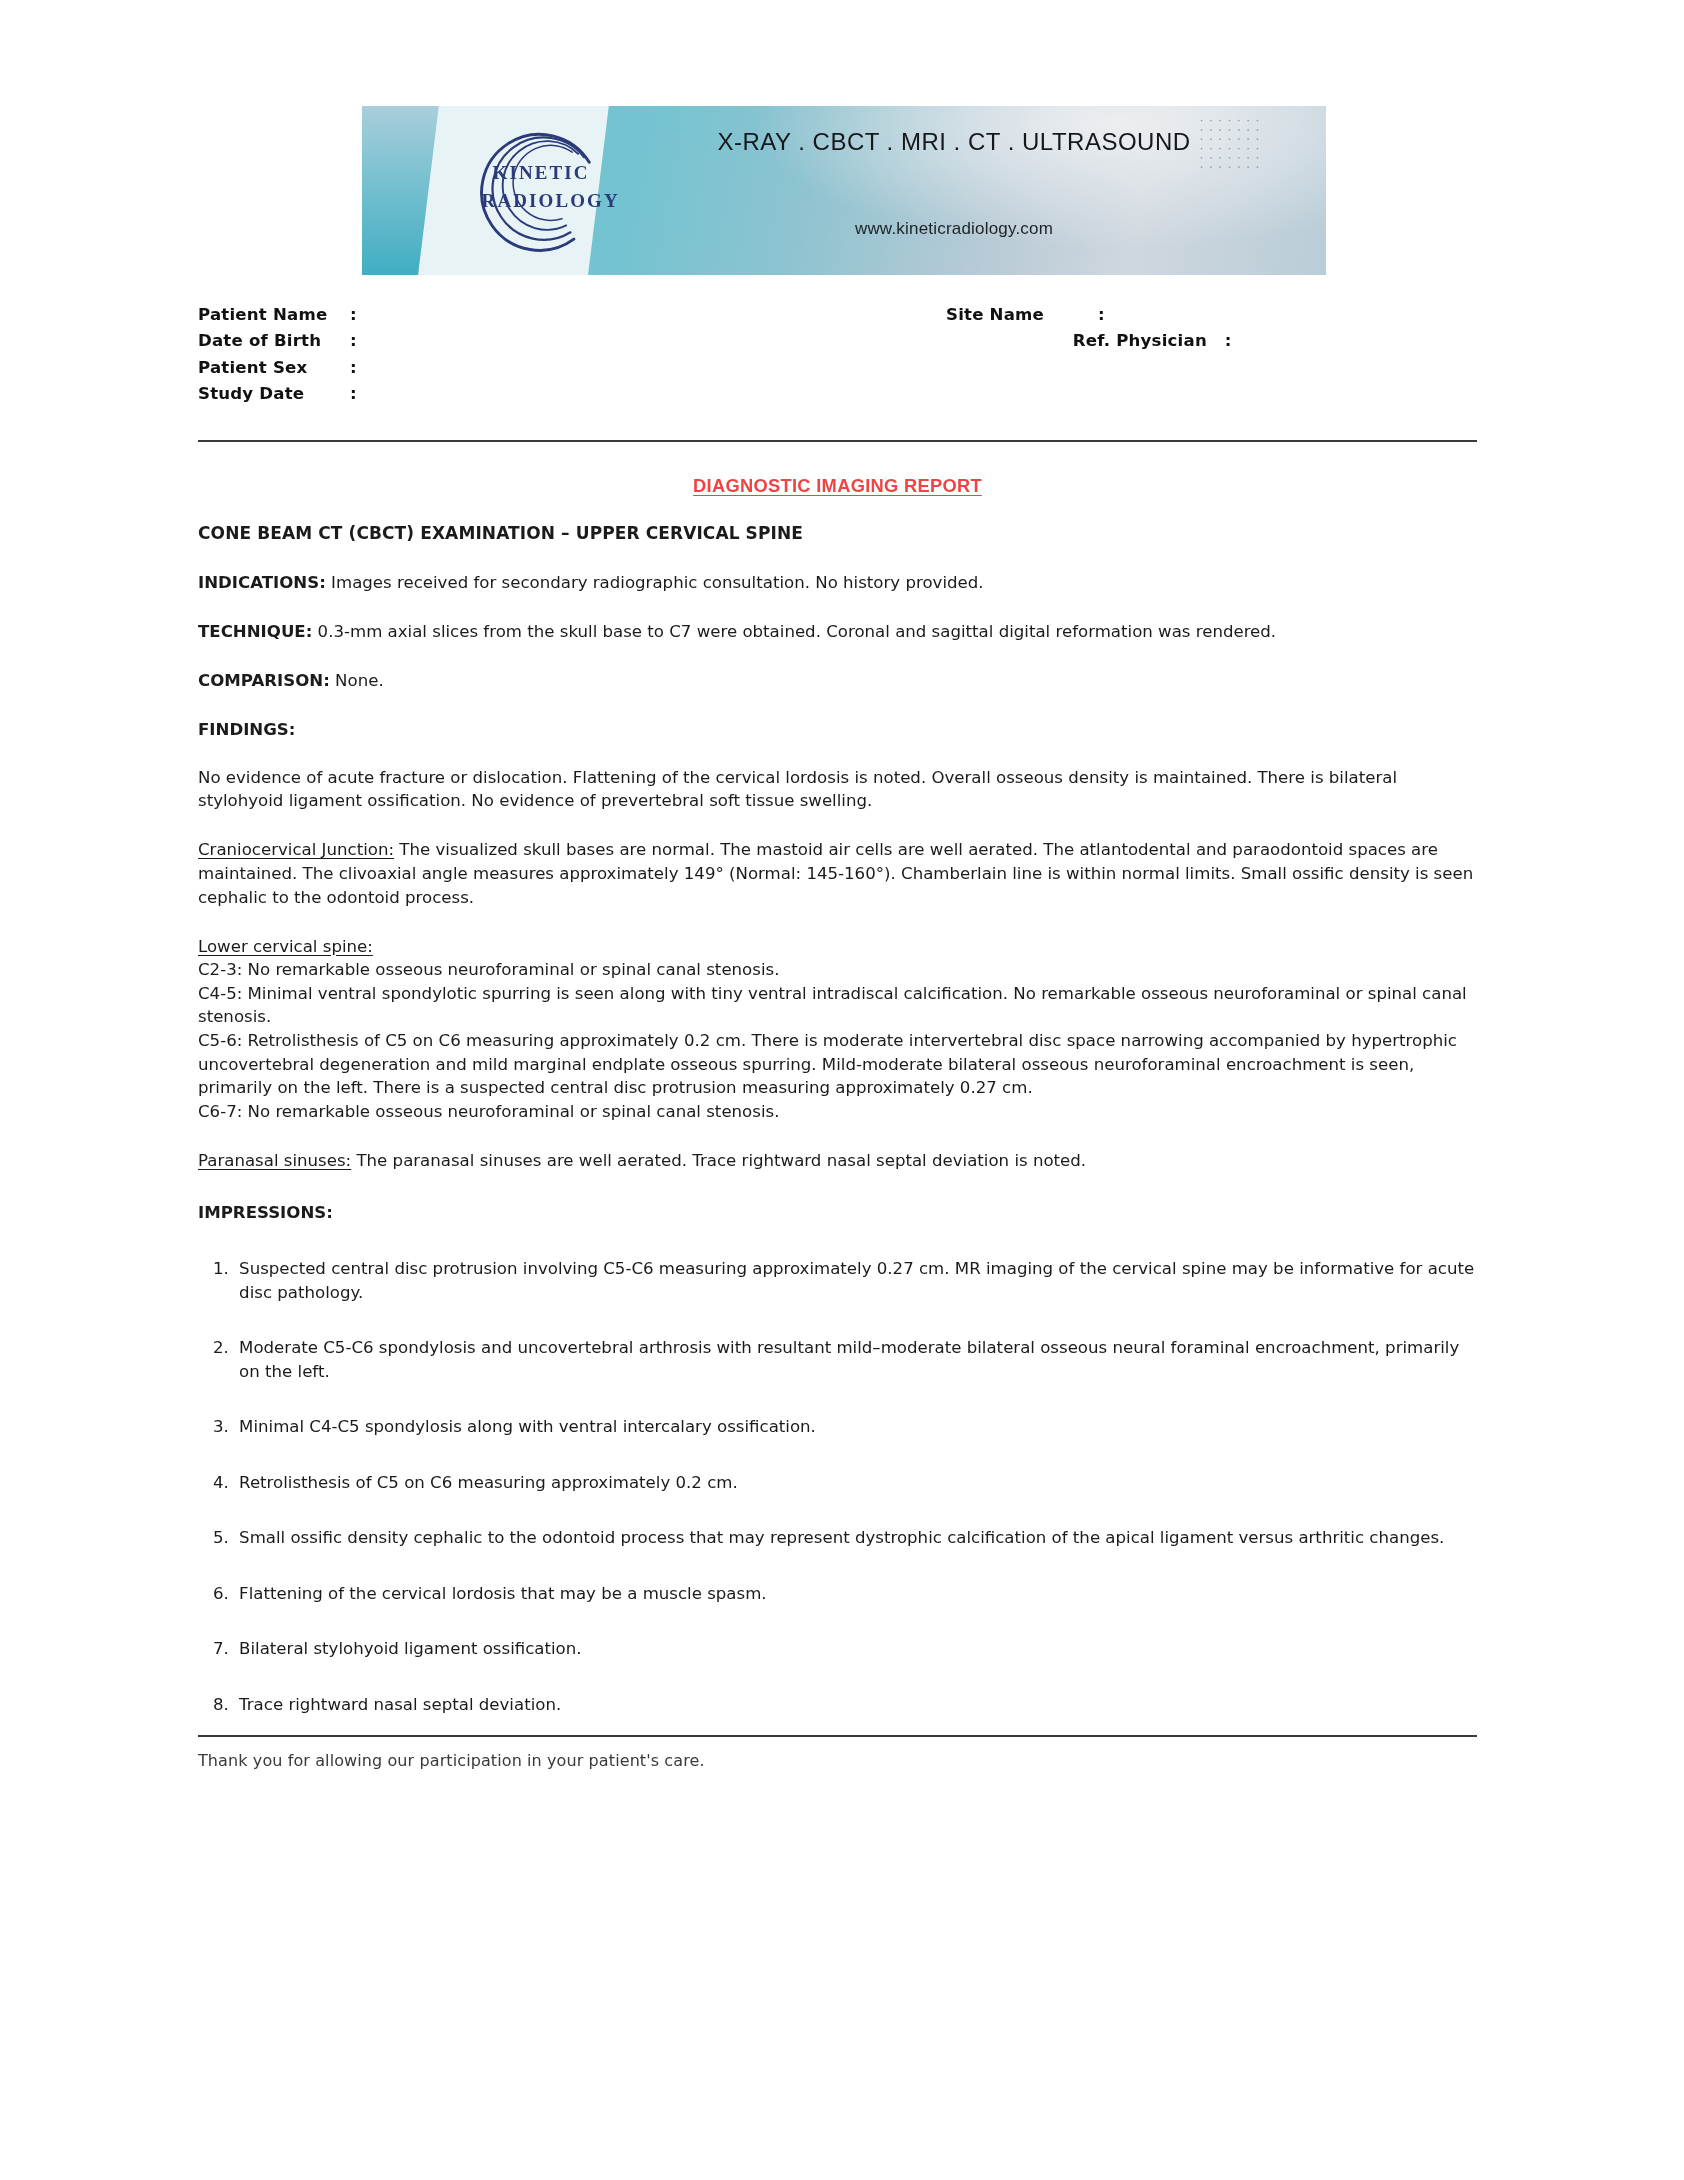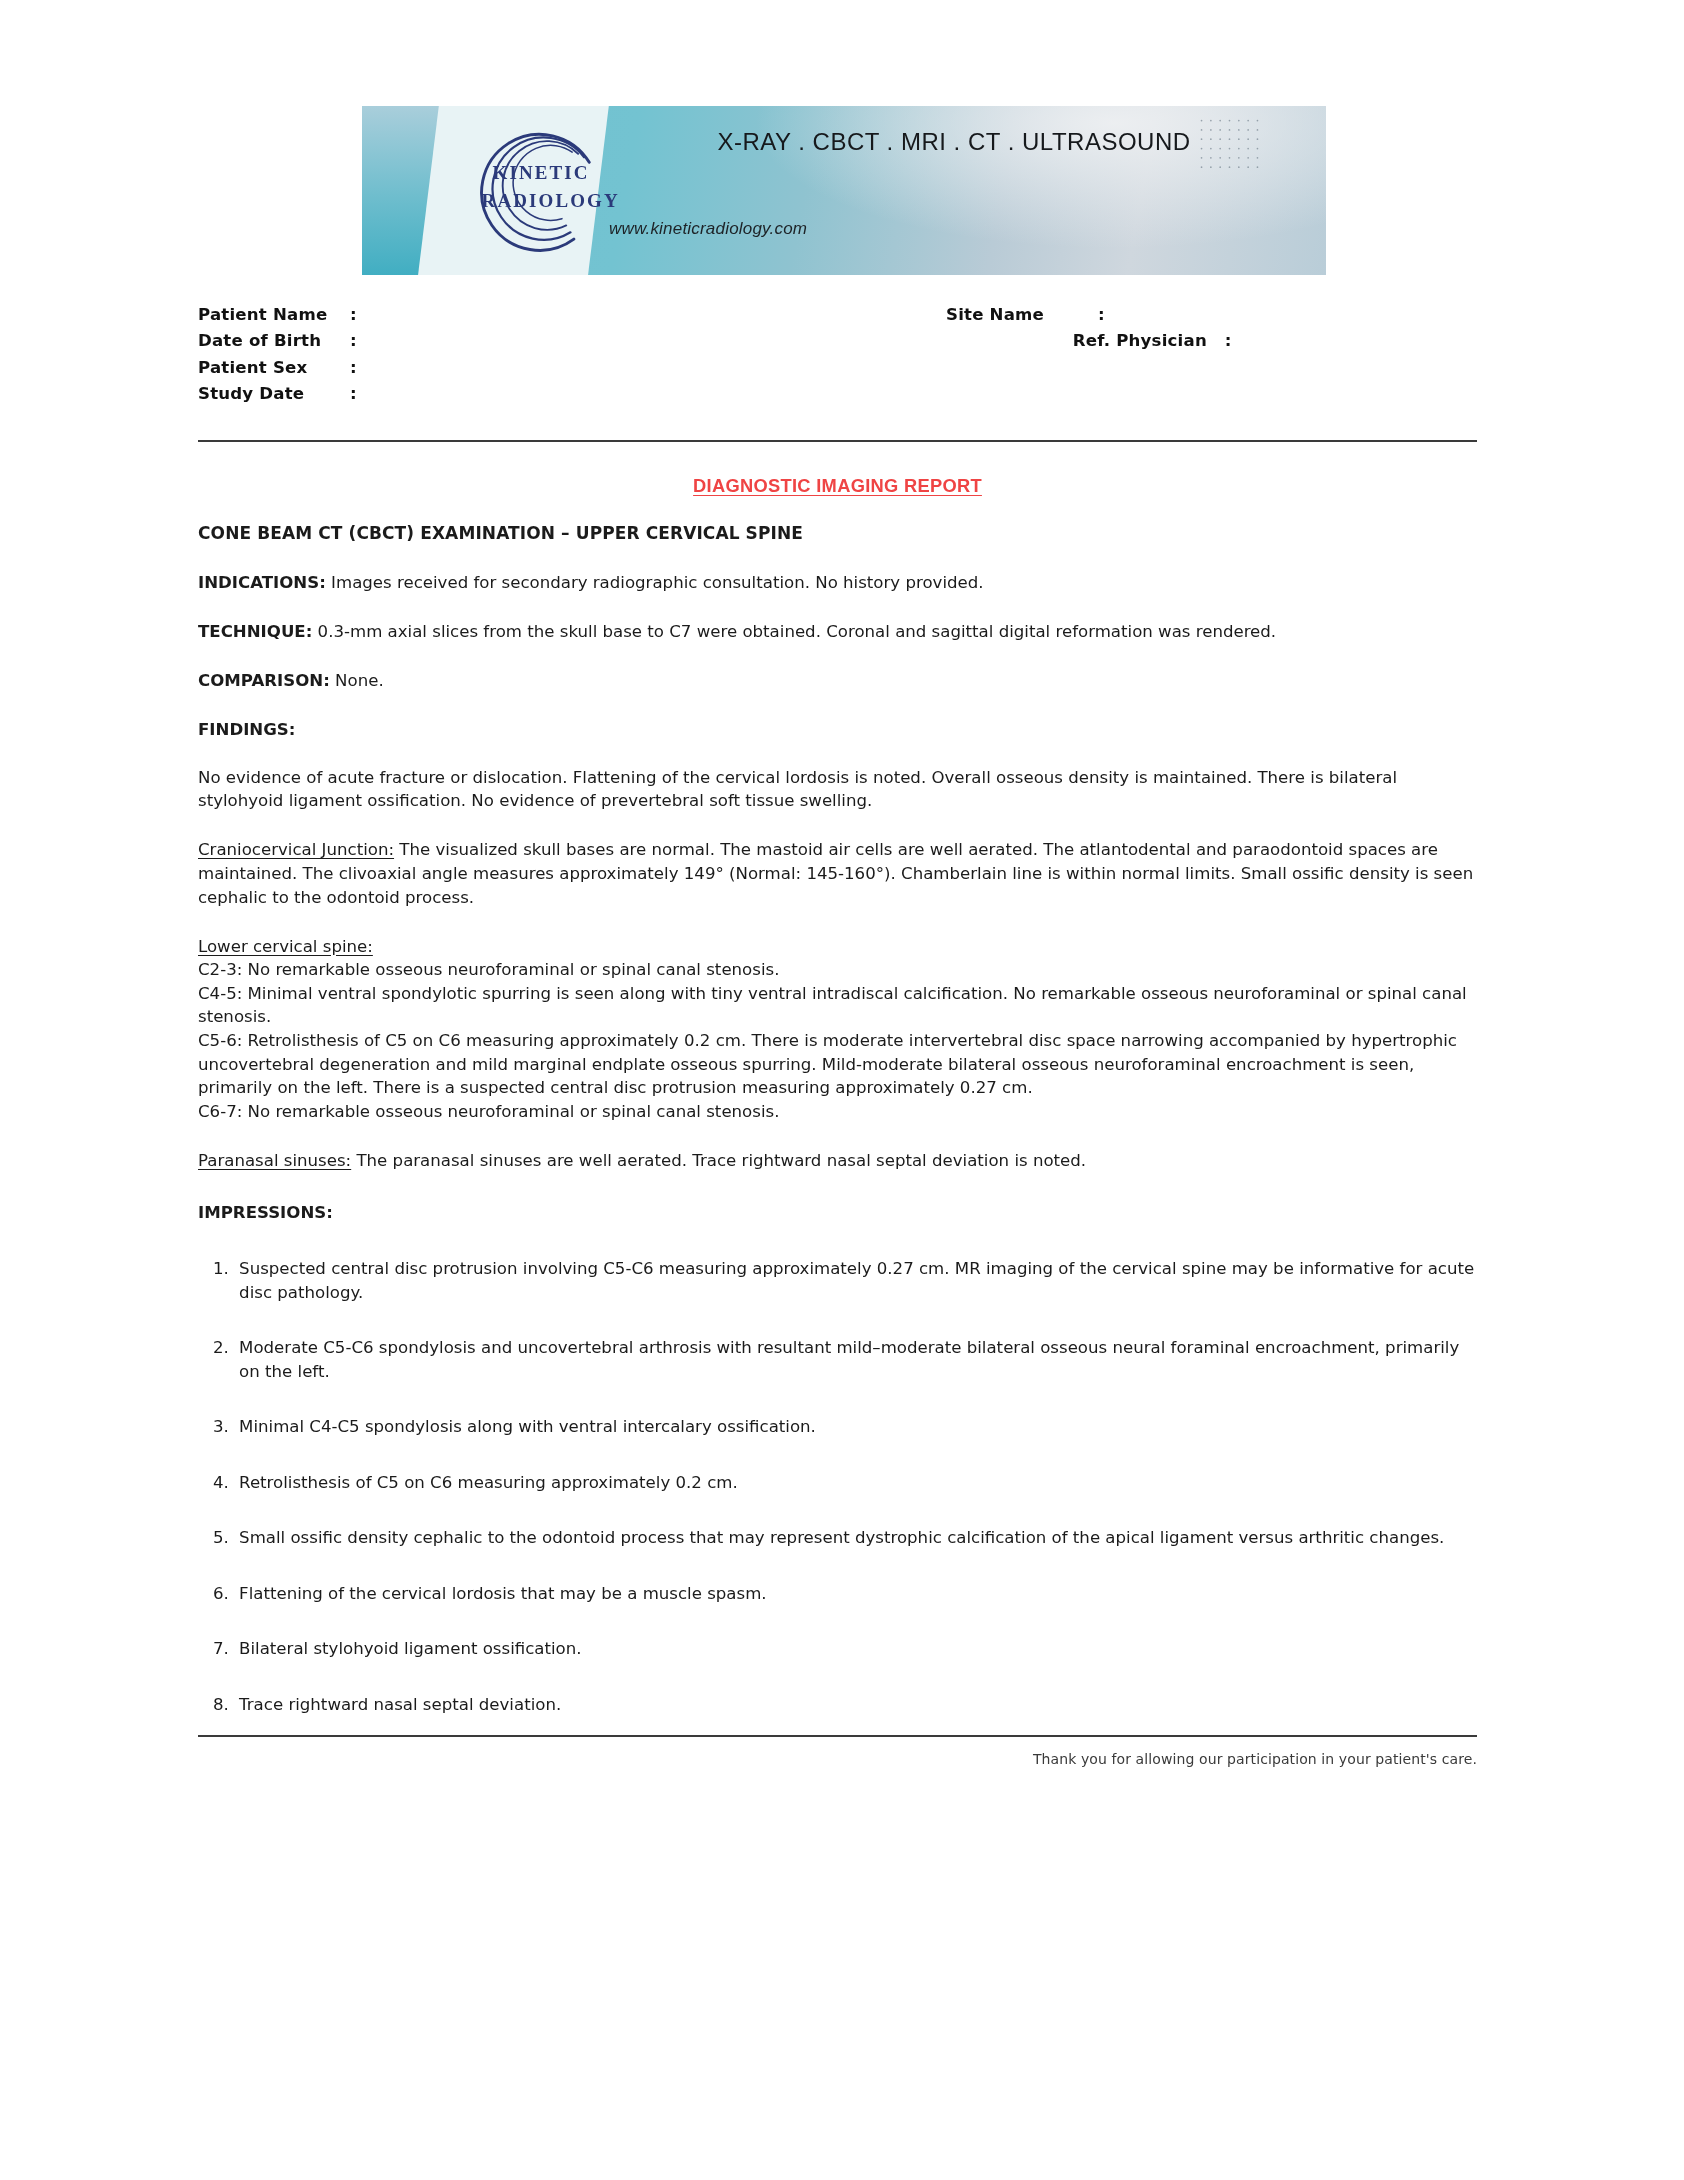--- a/index.html
+++ b/index.html
@@ -106,25 +106,25 @@
     font-size: 24px;
     letter-spacing: 0.5px;
     margin-top: 3.4px;
     font-weight: 400;
   }
   .banner-url {
     position: absolute;
     left: 247px;
     top: 113px;
     width: 690px;
+    text-align: center;
     font-family: "Liberation Sans", sans-serif;
     font-size: 17px;
     color: #1d2226;
     letter-spacing: 0.2px;
-    font-style: italic;
   }
   .dot-grid {
     position: absolute;
     right: 66px;
     top: 12px;
     width: 61px;
     height: 56px;
     opacity: 0.55;
   }
 
@@ -259,23 +259,23 @@
     top: 1735px;
     width: 1279px;
     height: 0;
     border-top: 2.1px solid #3a3a3a;
   }
   .footer-note {
     position: absolute;
     left: 198px;
     top: 1751px;
     width: 1279px;
-    text-align: right;
+    text-align: left;
     font-family: "DejaVu Sans", sans-serif;
-    font-size: 14px;
+    font-size: 16px;
     color: #3a3a3a;
     letter-spacing: 0.1px;
   }
 </style>
 </head>
 <body>
 
 <div class="page">
 
   <div class="banner-wrap">

